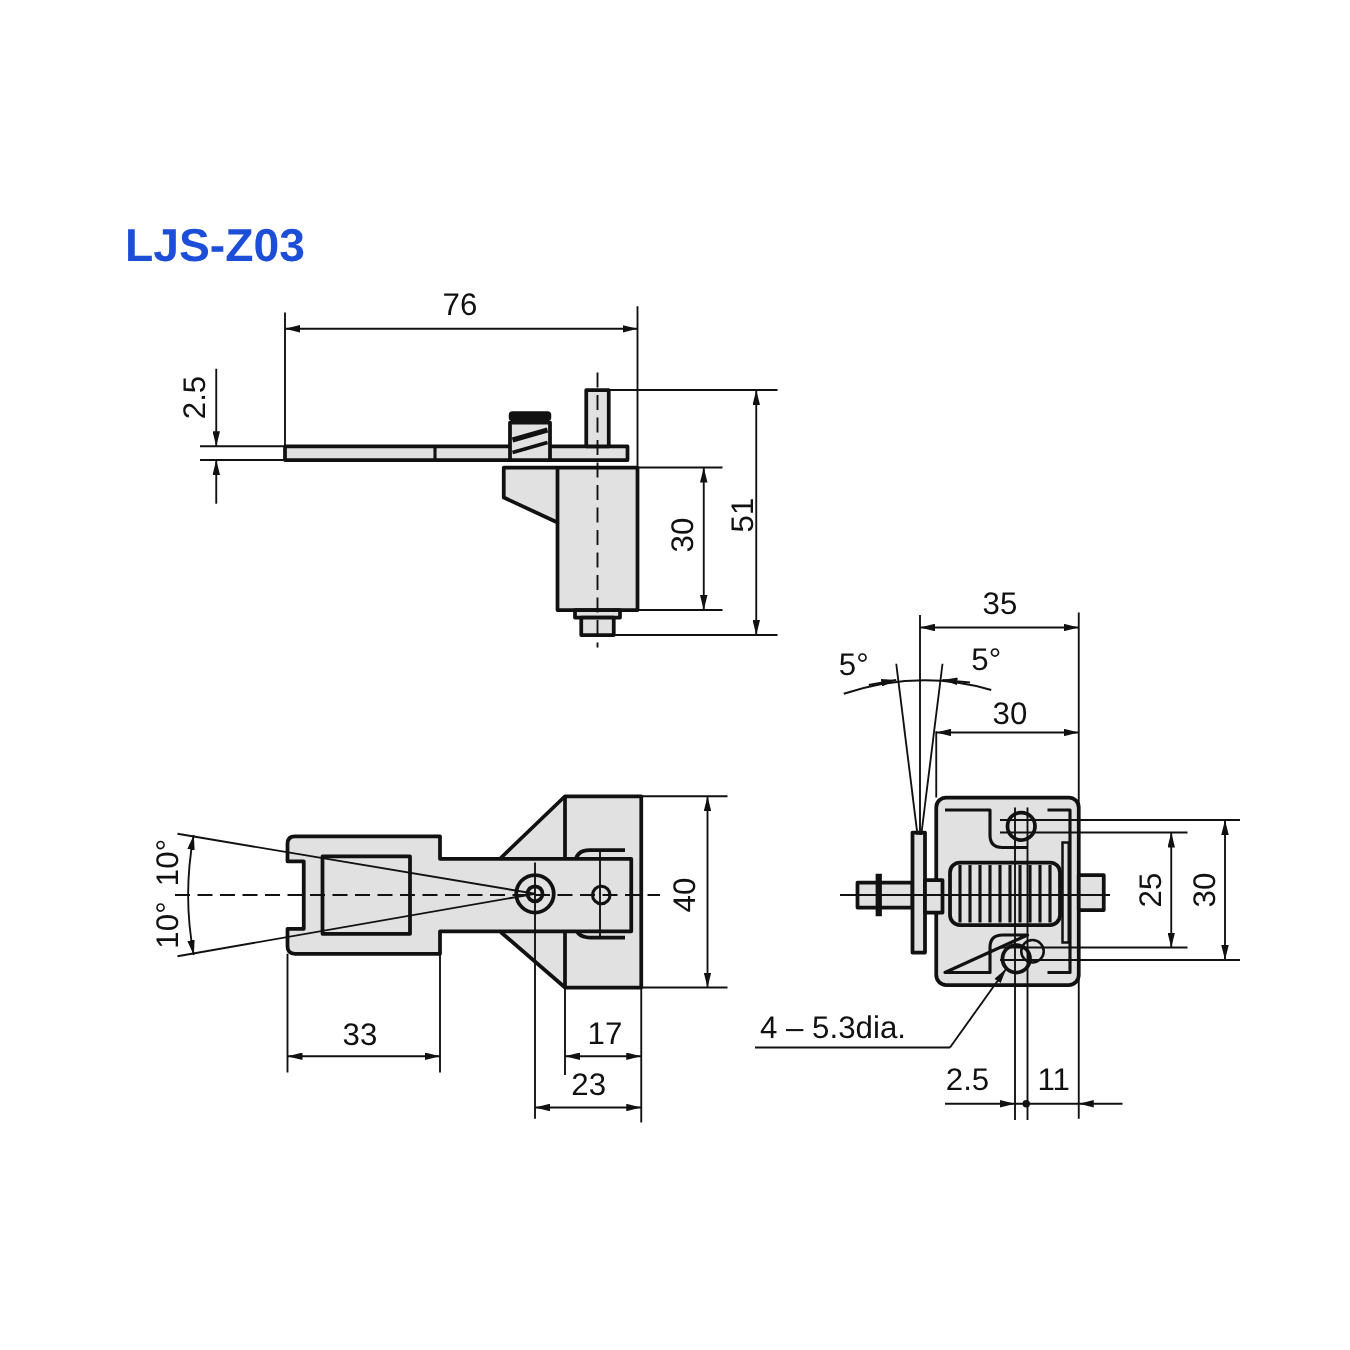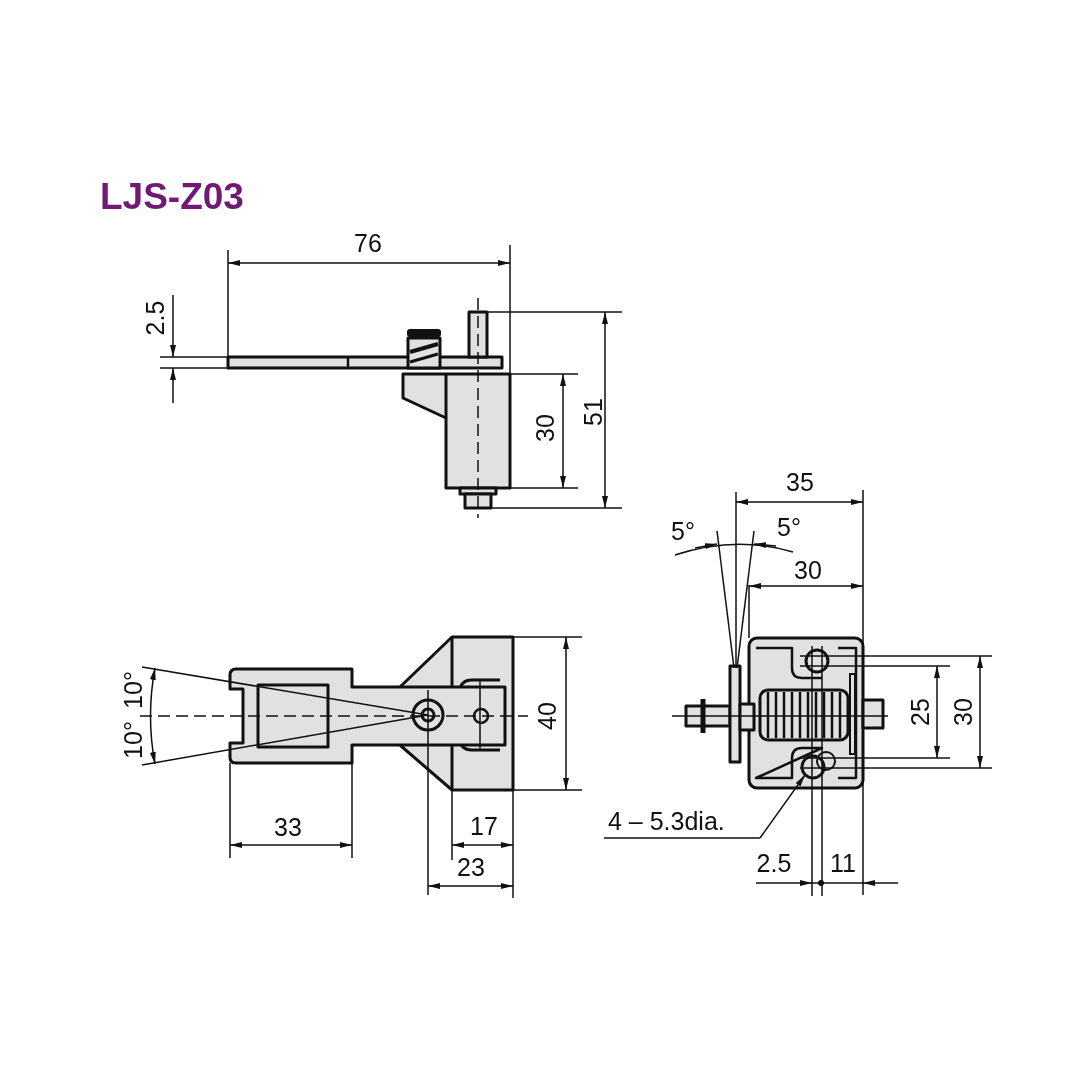--- a/index.html
+++ b/index.html
@@ -1,17 +1,17 @@
 <!DOCTYPE html>
 <html><head>
 <meta charset="utf-8">
 <style>
   html,body{margin:0;padding:0;background:#ffffff;}
   body{width:1080px;height:1080px;position:relative;overflow:hidden;font-family:"Liberation Sans",sans-serif;}
-  #title{position:absolute;left:100px;top:176px;font-size:37px;font-weight:bold;color:#701a75;letter-spacing:0px;font-family:"Liberation Sans",sans-serif;}
+  #title{position:absolute;left:100px;top:176px;font-size:37px;font-weight:bold;color:#1d4ed8;letter-spacing:0px;font-family:"Liberation Sans",sans-serif;}
   svg{position:absolute;left:0;top:0;}
   .dim{font-family:"Liberation Sans",sans-serif;font-size:25px;fill:#111;}
   .part{fill:#e1e1e1;stroke:#111;stroke-width:3;stroke-linejoin:round;}
   .partw{fill:none;stroke:#111;stroke-width:3;stroke-linejoin:round;}
   .thin{stroke:#111;stroke-width:1.5;fill:none;}
   .center{stroke:#111;stroke-width:1.5;fill:none;stroke-dasharray:12 6;}
 </style>
 </head>
 <body>
 

